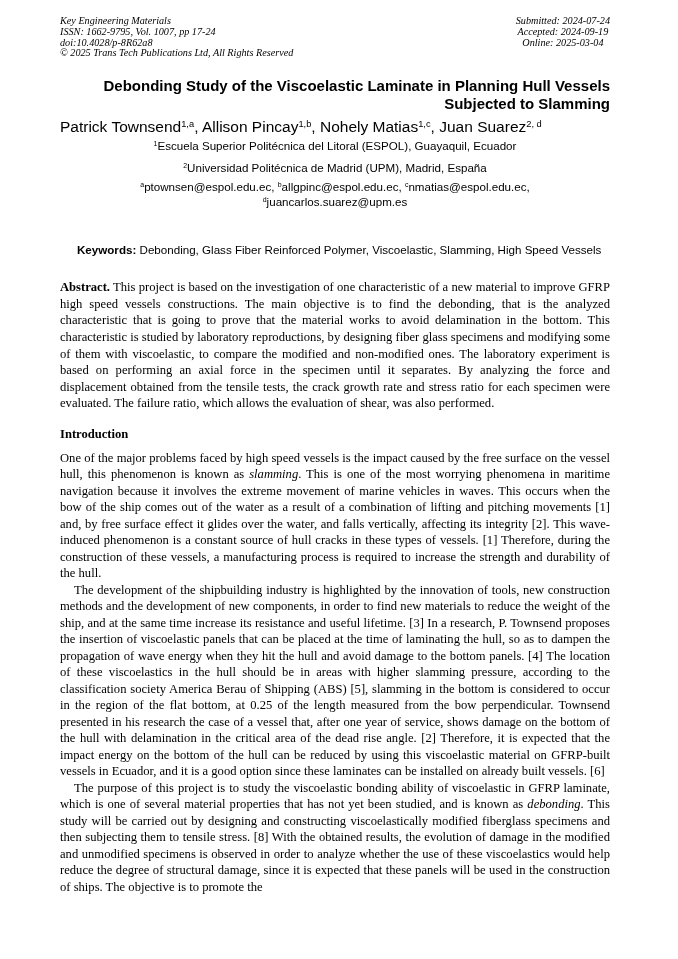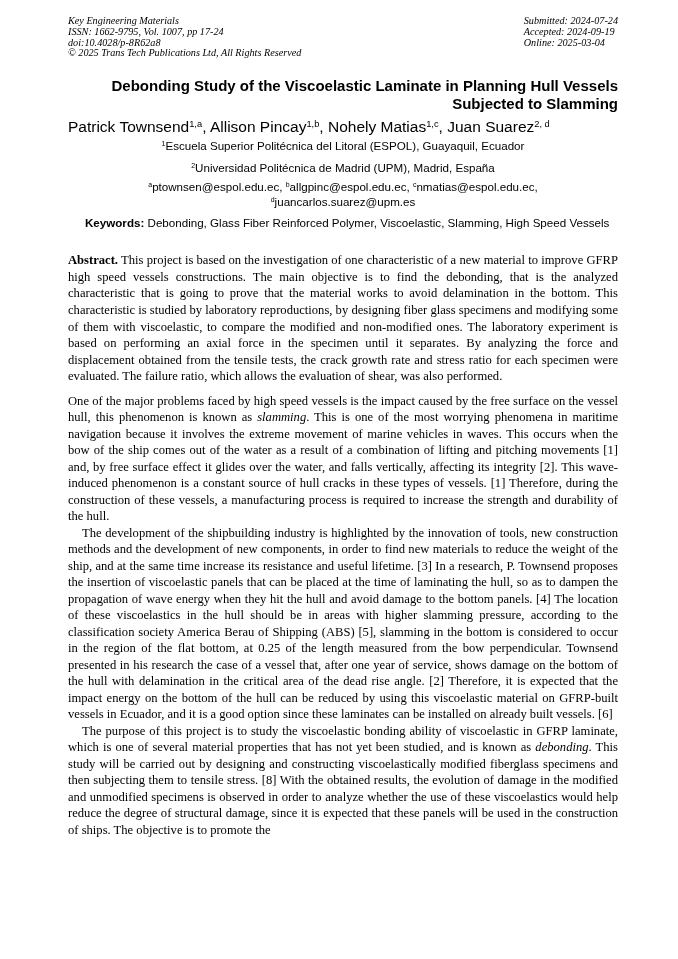--- a/index.html
+++ b/index.html
@@ -1,27 +1,27 @@
 <!DOCTYPE html>
 <html><head>
   <meta charset="utf-8">
   <style>
     html, body { margin: 0; padding: 0; background: #ffffff; }
     body { width: 678px; height: 959px; position: relative; overflow: hidden; color: #000; }
-    .page { position: absolute; left: 68px; top: 16px; width: 550px; }
+    .page { position: absolute; left: 60px; top: 16px; width: 550px; }
     .hdr { display: flex; justify-content: space-between; font-family: "Liberation Serif", serif; font-style: italic; font-size: 10.2px; line-height: 10.8px; }
     .hdr-left div, .hdr-right div { white-space: nowrap; }
-    .hdr-right { text-align: left; }
+    .hdr-right { text-align: center; }
     .title { font-family: "Liberation Sans", sans-serif; font-weight: bold; font-size: 15px; line-height: 18px; text-align: right; margin-top: 18px; }
     .authors { font-family: "Liberation Sans", sans-serif; font-size: 15.5px; line-height: 20px; text-align: left; margin-top: 4px; }
     .authors sup, .aff sup, .emails sup { font-size: 0.6em; vertical-align: 0.55em; line-height: 0; }
     .aff { font-family: "Liberation Sans", sans-serif; font-size: 11.6px; line-height: 14px; text-align: center; margin-top: 2px; }
     .aff2 { margin-top: 8px; }
     .emails { font-family: "Liberation Sans", sans-serif; font-size: 11.6px; line-height: 15px; text-align: center; margin-top: 4px; }
-    .keywords { font-family: "Liberation Sans", sans-serif; font-size: 11.6px; line-height: 14px; text-align: justify; margin-top: 7px; padding-left: 17px; }
+    .keywords { font-family: "Liberation Sans", sans-serif; font-size: 11.6px; line-height: 14px; text-align: justify; margin-top: 34px; padding-left: 17px; }
     .keywords b { font-weight: bold; }
     .abstract { font-family: "Liberation Serif", serif; font-size: 12.6px; line-height: 16.6px; text-align: justify; margin-top: 22px; }
     .abstract b { font-weight: bold; }
     .section-head { font-family: "Liberation Serif", serif; font-weight: bold; font-size: 12.6px; line-height: 16px; margin-top: 14px; }
     .body-p { font-family: "Liberation Serif", serif; font-size: 12.6px; line-height: 16.5px; text-align: justify; margin: 0; }
     .body-p.first { margin-top: 8px; }
     .body-p.indent { text-indent: 14px; }
     i { font-style: italic; }
   </style>
 </head>
@@ -75,19 +75,20 @@
   <div class="keywords">
     <b>Keywords:</b>
     <span>Debonding, Glass Fiber Reinforced Polymer, Viscoelastic, Slamming, High Speed Vessels</span>
   </div>
 
   <div class="abstract">
     <b>Abstract.</b>
     <span>This project is based on the investigation of one characteristic of a new material to improve GFRP high speed vessels constructions. The main objective is to find the debonding, that is the analyzed characteristic that is going to prove that the material works to avoid delamination in the bottom. This characteristic is studied by laboratory reproductions, by designing fiber glass specimens and modifying some of them with viscoelastic, to compare the modified and non-modified ones. The laboratory experiment is based on performing an axial force in the specimen until it separates. By analyzing the force and displacement obtained from the tensile tests, the crack growth rate and stress ratio for each specimen were evaluated. The failure ratio, which allows the evaluation of shear, was also performed.</span>
   </div>
 
+  <div class="section-head">Introduction</div>
 
   <p class="body-p first"><span>One of the major problems faced by high speed vessels is the impact caused by the free surface on the vessel hull, this phenomenon is known as </span><i>slamming</i><span>. This is one of the most worrying phenomena in maritime navigation because it involves the extreme movement of marine vehicles in waves. This occurs when the bow of the ship comes out of the water as a result of a combination of lifting and pitching movements [1] and, by free surface effect it glides over the water, and falls vertically, affecting its integrity [2]. This wave-induced phenomenon is a constant source of hull cracks in these types of vessels. [1] Therefore, during the construction of these vessels, a manufacturing process is required to increase the strength and durability of the hull.</span></p>
 
   <p class="body-p indent">The development of the shipbuilding industry is highlighted by the innovation of tools, new construction methods and the development of new components, in order to find new materials to reduce the weight of the ship, and at the same time increase its resistance and useful lifetime. [3] In a research, P. Townsend proposes the insertion of viscoelastic panels that can be placed at the time of laminating the hull, so as to dampen the propagation of wave energy when they hit the hull and avoid damage to the bottom panels. [4] The location of these viscoelastics in the hull should be in areas with higher slamming pressure, according to the classification society America Berau of Shipping (ABS) [5], slamming in the bottom is considered to occur in the region of the flat bottom, at 0.25 of the length measured from the bow perpendicular. Townsend presented in his research the case of a vessel that, after one year of service, shows damage on the bottom of the hull with delamination in the critical area of the dead rise angle. [2] Therefore, it is expected that the impact energy on the bottom of the hull can be reduced by using this viscoelastic material on GFRP-built vessels in Ecuador, and it is a good option since these laminates can be installed on already built vessels. [6]</p>
 
   <p class="body-p indent"><span>The purpose of this project is to study the viscoelastic bonding ability of viscoelastic in GFRP laminate, which is one of several material properties that has not yet been studied, and is known as </span><i>debonding</i><span>. This study will be carried out by designing and constructing viscoelastically modified fiberglass specimens and then subjecting them to tensile stress. [8] With the obtained results, the evolution of damage in the modified and unmodified specimens is observed in order to analyze whether the use of these viscoelastics would help reduce the degree of structural damage, since it is expected that these panels will be used in the construction of ships. The objective is to promote the</span></p>
 </div>
 
 </body></html>

